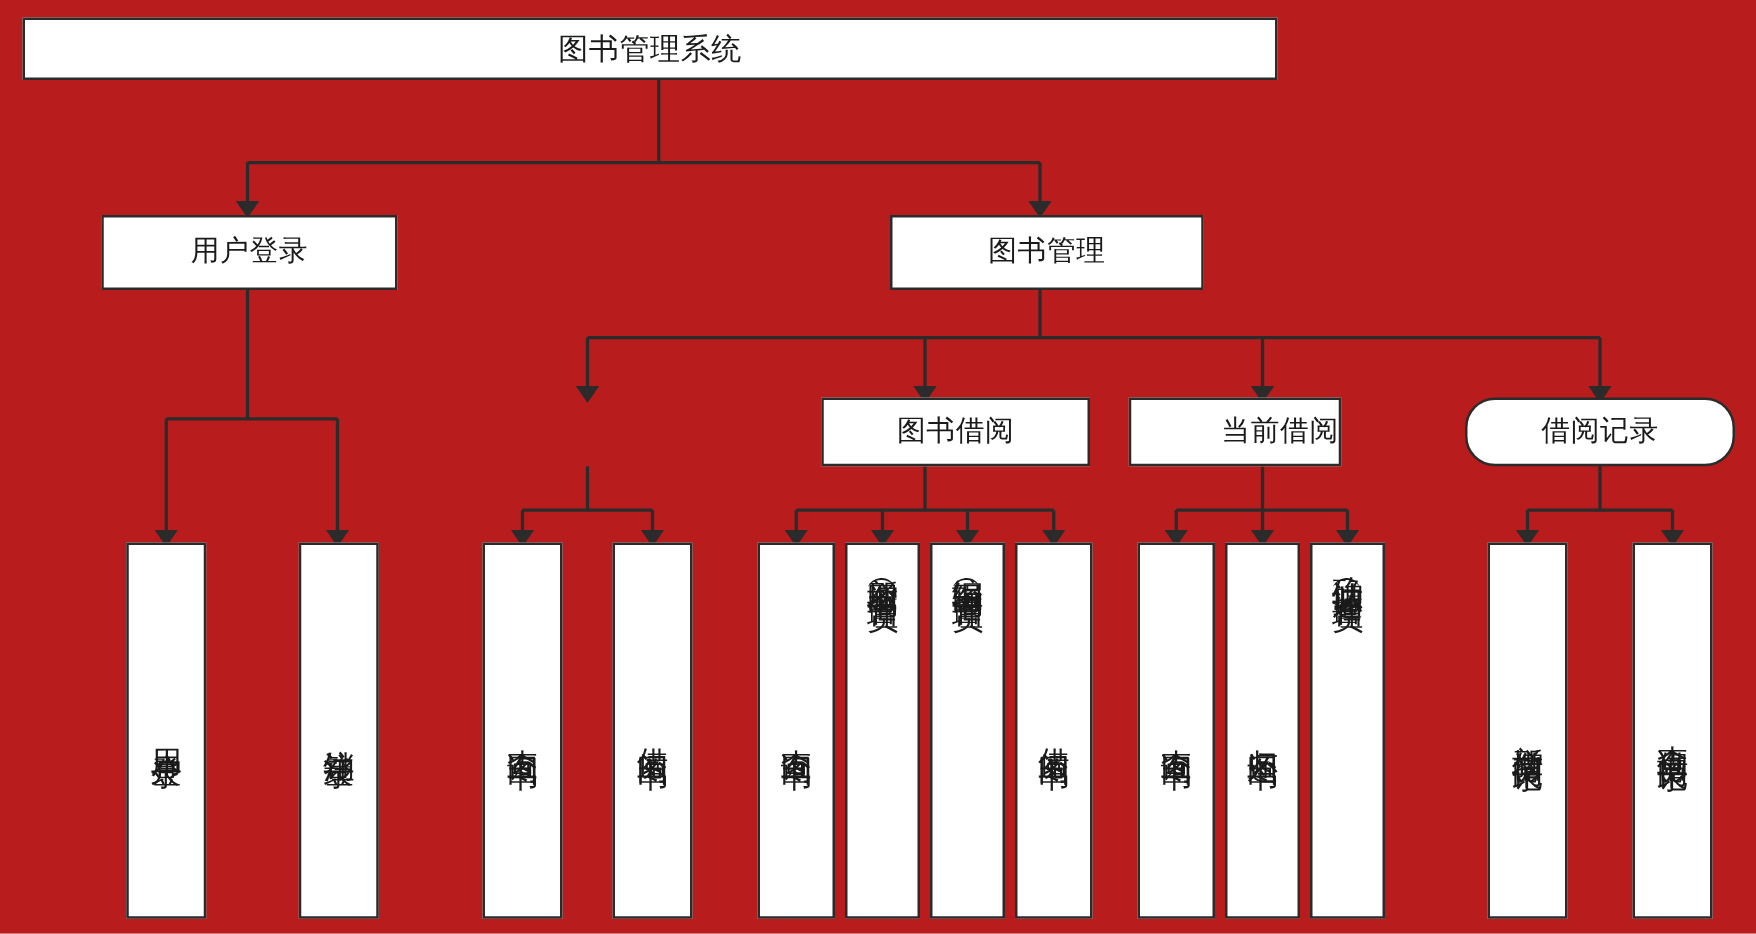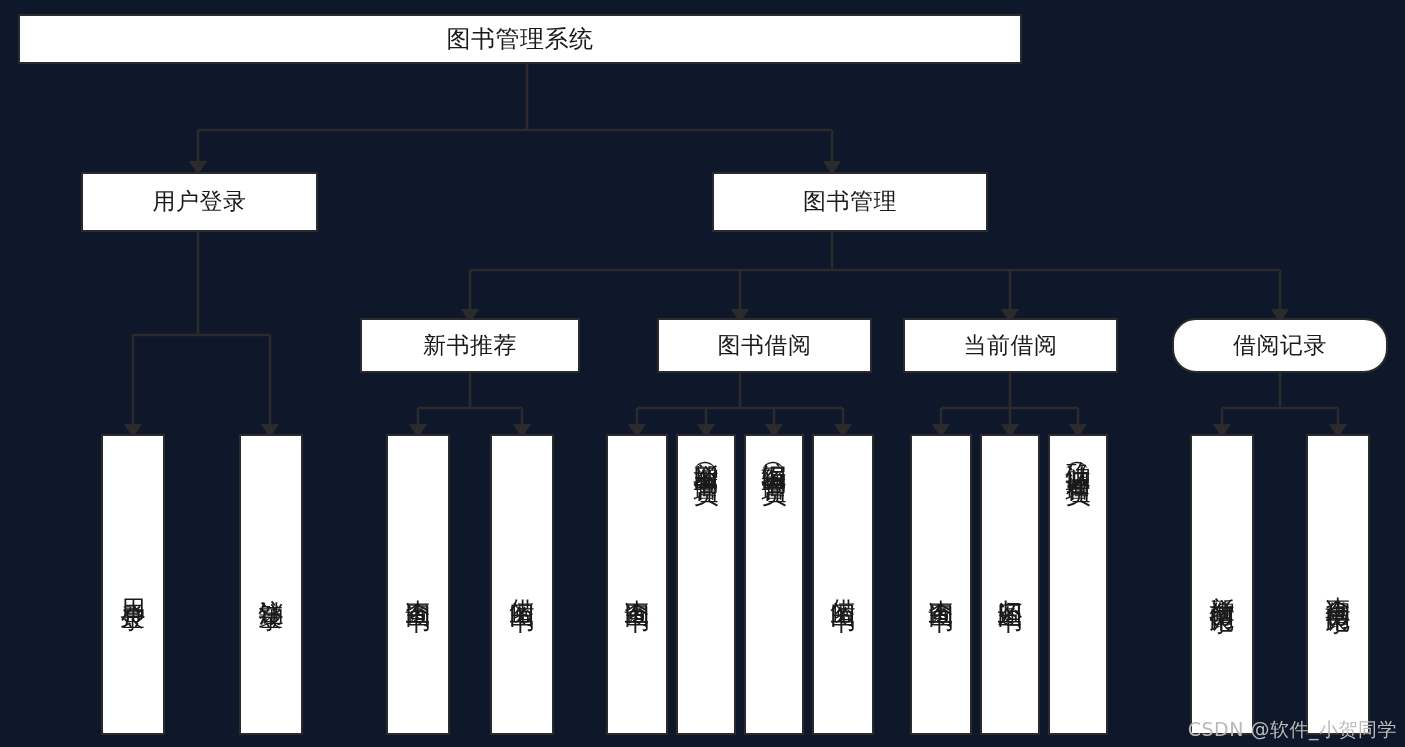--- a/index.html
+++ b/index.html
@@ -7,21 +7,21 @@
     padding: 0;
     background: #ffffff;
   }
   body {
     font-family: "DejaVu Sans", "Liberation Sans", sans-serif;
   }
   #canvas {
     position: relative;
     width: 1405px;
     height: 747px;
-    background: #0f172a;
+    background: #b91c1c;
     overflow: hidden;
   }
   svg.wires {
     position: absolute;
     left: 0;
     top: 0;
     width: 1405px;
     height: 747px;
     pointer-events: none;
   }
@@ -130,31 +130,28 @@
     </g>
   </svg>
 
   <div class="node root horiz" style="left:18px; top:14px; width:1004px; height:50px;">
     <span class="label">图书管理系统</span>
   </div>
 
   <div class="node horiz" style="left:81px; top:172px; width:237px; height:60px;">
     <span class="label">用户登录</span>
   </div>
-  <div class="node horiz" style="left:712px; top:172px; width:276px; height:60px;">
+  <div class="node horiz" style="left:712px; top:172px; width:251px; height:60px;">
     <span class="label">图书管理</span>
   </div>
 
-  <div class="node horiz" style="left:360px; top:318px; width:220px; height:55px;">
-    <span class="label">新书推荐</span>
-  </div>
   <div class="node horiz" style="left:633px; top:318px; width:215px; height:55px;margin-left:24px;">
     <span class="label">图书借阅</span>
   </div>
-  <div class="node horiz" style="left:903px; top:318px; width:215px; height:55px;">
+  <div class="node horiz" style="left:903px; top:318px; width:170px; height:55px;justify-content:flex-end;">
     <span class="label">当前借阅</span>
   </div>
   <div class="node horiz" style="left:1172px; top:318px; width:216px; height:55px;border-radius:24px;">
     <span class="label">借阅记录</span>
   </div>
 
   <div class="node vert mid" style="left:101px; top:434px; width:64px; height:301px;">
     <span class="label">用户登录</span>
   </div>
   <div class="node vert mid" style="left:239px; top:434px; width:64px; height:301px;">
@@ -191,15 +188,14 @@
     <span class="label">确认归还（管理员）</span>
   </div>
 
   <div class="node vert mid" style="left:1190px; top:434px; width:64px; height:301px;">
     <span class="label">新增借阅记录</span>
   </div>
   <div class="node vert mid" style="left:1306px; top:434px; width:64px; height:301px;">
     <span class="label">查询借阅记录</span>
   </div>
 
-  <div class="watermark">CSDN @软件_小贺同学</div>
 
 </div>
 
 </body></html>

